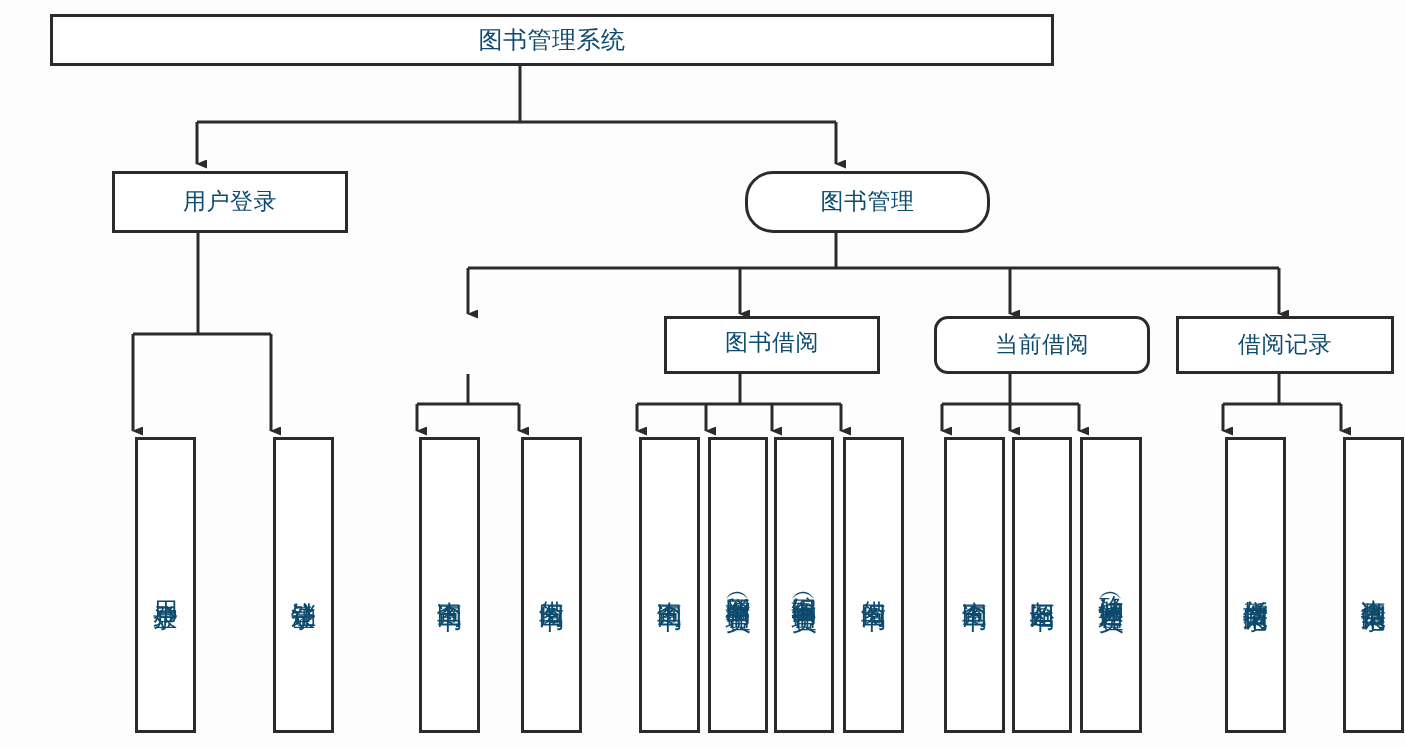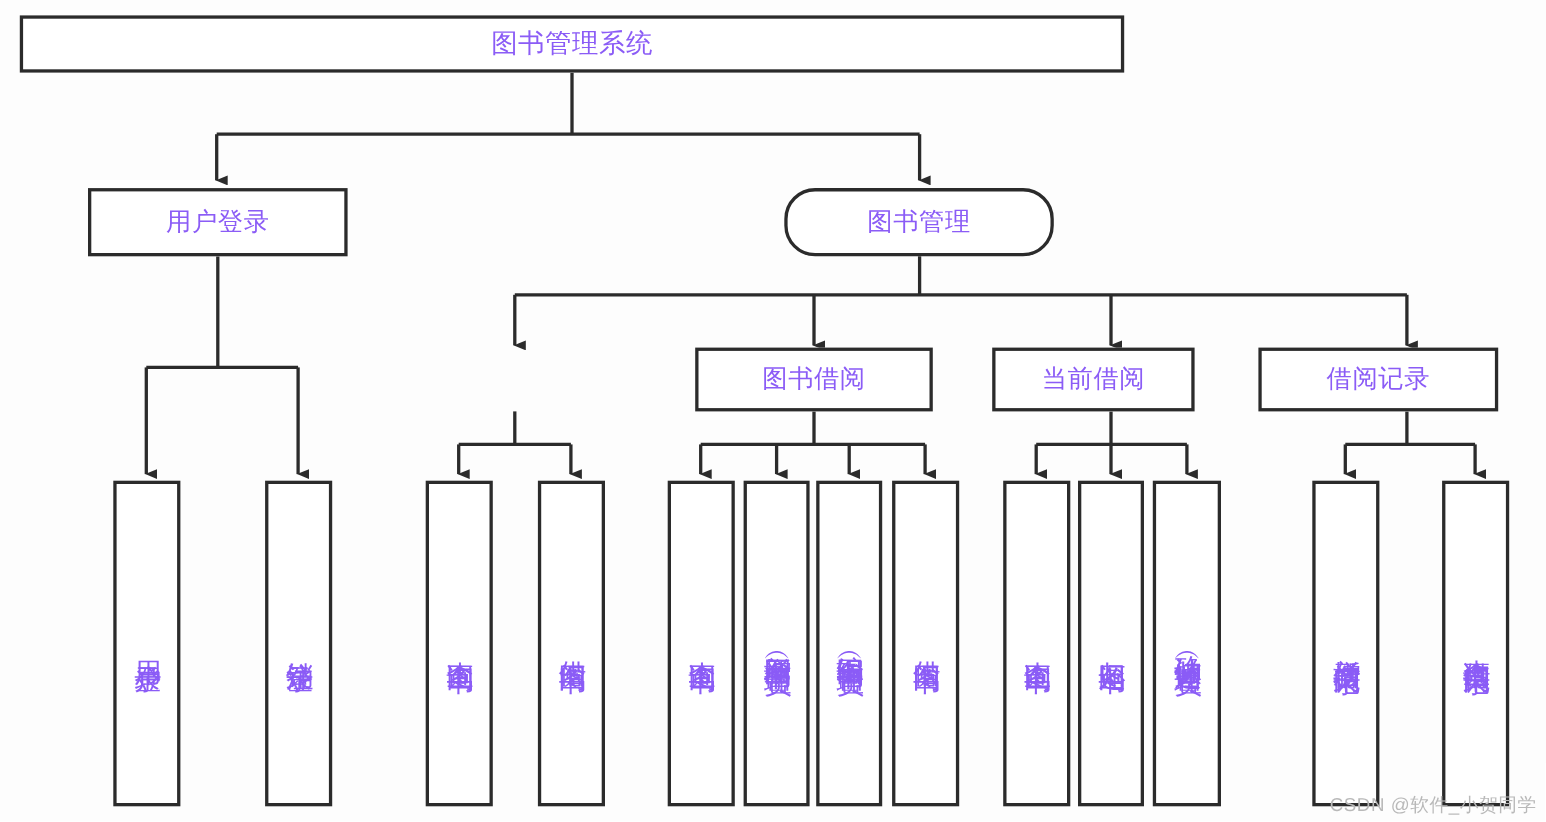--- a/index.html
+++ b/index.html
@@ -27,22 +27,23 @@
     pointer-events: none;
   }
   .node {
     position: absolute;
     box-sizing: border-box;
     border: 3px solid #2b2b2b;
     background: #ffffff;
     display: flex;
     align-items: center;
     justify-content: center;
-    color: #8b5cf6;
+    color: #0c4a6e;
     z-index: 2;
+    margin-left: 32px;
   }
   .node .lbl {
     display: block;
     text-align: center;
     line-height: 1.18;
     white-space: nowrap;
   }
   
   .node.horiz .lbl {
     font-size: 23px;
@@ -138,25 +139,25 @@
 
   <div class="node horiz" style="left:80px; top:171px; width:236px; height:62px;">
     <span class="lbl">用户登录</span>
   </div>
 
   <div class="node horiz" style="left:713px; top:171px; width:245px; height:62px;border-radius:28px;">
     <span class="lbl">图书管理</span>
   </div>
 
 
-  <div class="node horiz" style="left:632px; top:316px; width:216px; height:58px;">
+  <div class="node horiz" style="left:632px; top:316px; width:216px; height:58px;font-family:Liberation Mono, monospace;">
     <span class="lbl">图书借阅</span>
   </div>
 
-  <div class="node horiz" style="left:902px; top:316px; width:184px; height:58px;">
+  <div class="node horiz" style="left:902px; top:316px; width:216px; height:58px;border-radius:14px;">
     <span class="lbl">当前借阅</span>
   </div>
 
   <div class="node horiz" style="left:1144px; top:316px; width:218px; height:58px;">
     <span class="lbl">借阅记录</span>
   </div>
 
   <div class="node vert" style="left:103px; top:437px; width:61px; height:296px;">
     <span class="lbl">用户登录</span>
   </div>
@@ -202,15 +203,14 @@
   </div>
 
   <div class="node vert" style="left:1193px; top:437px; width:61px; height:296px;">
     <span class="lbl">新增借阅记录</span>
   </div>
 
   <div class="node vert" style="left:1311px; top:437px; width:61px; height:296px;">
     <span class="lbl">查询借阅记录</span>
   </div>
 
-  <div id="watermark">CSDN @软件_小贺同学</div>
 
 </div>
 
 </body></html>

